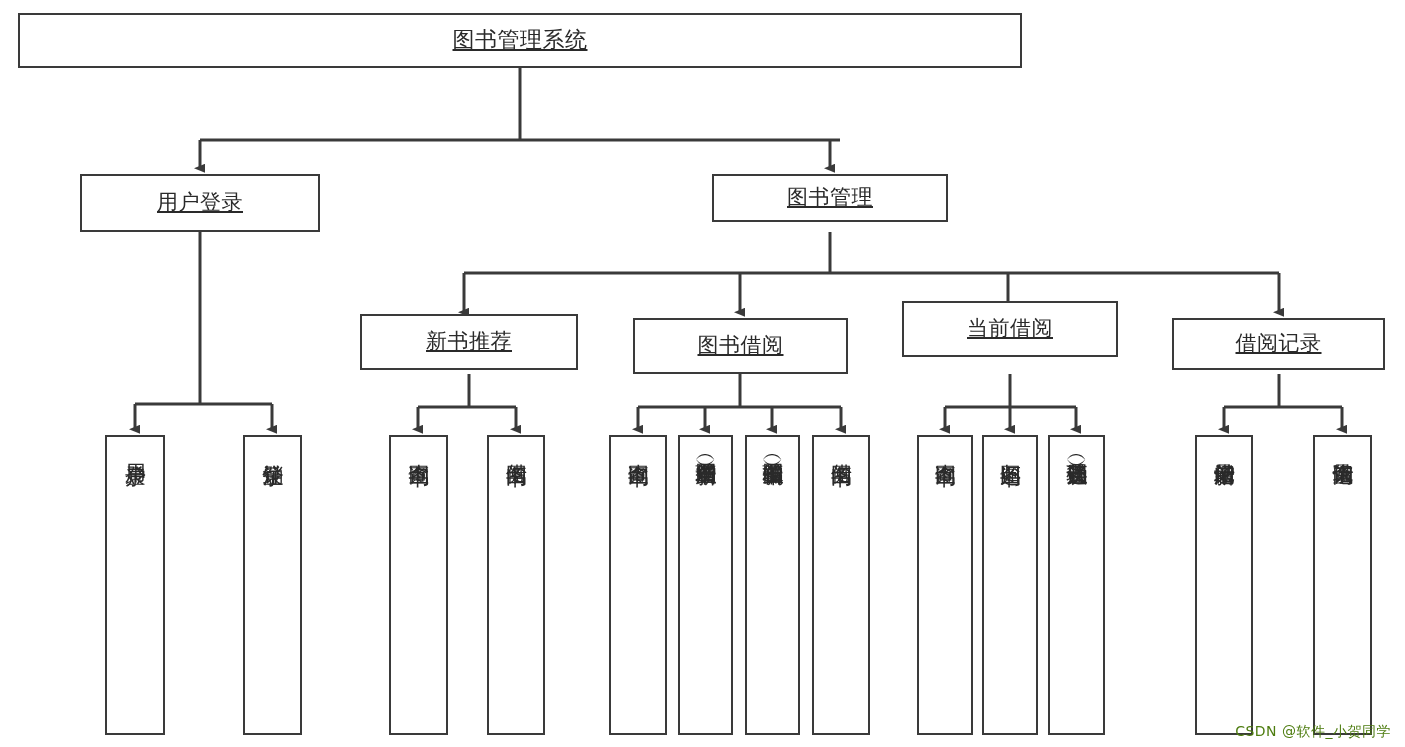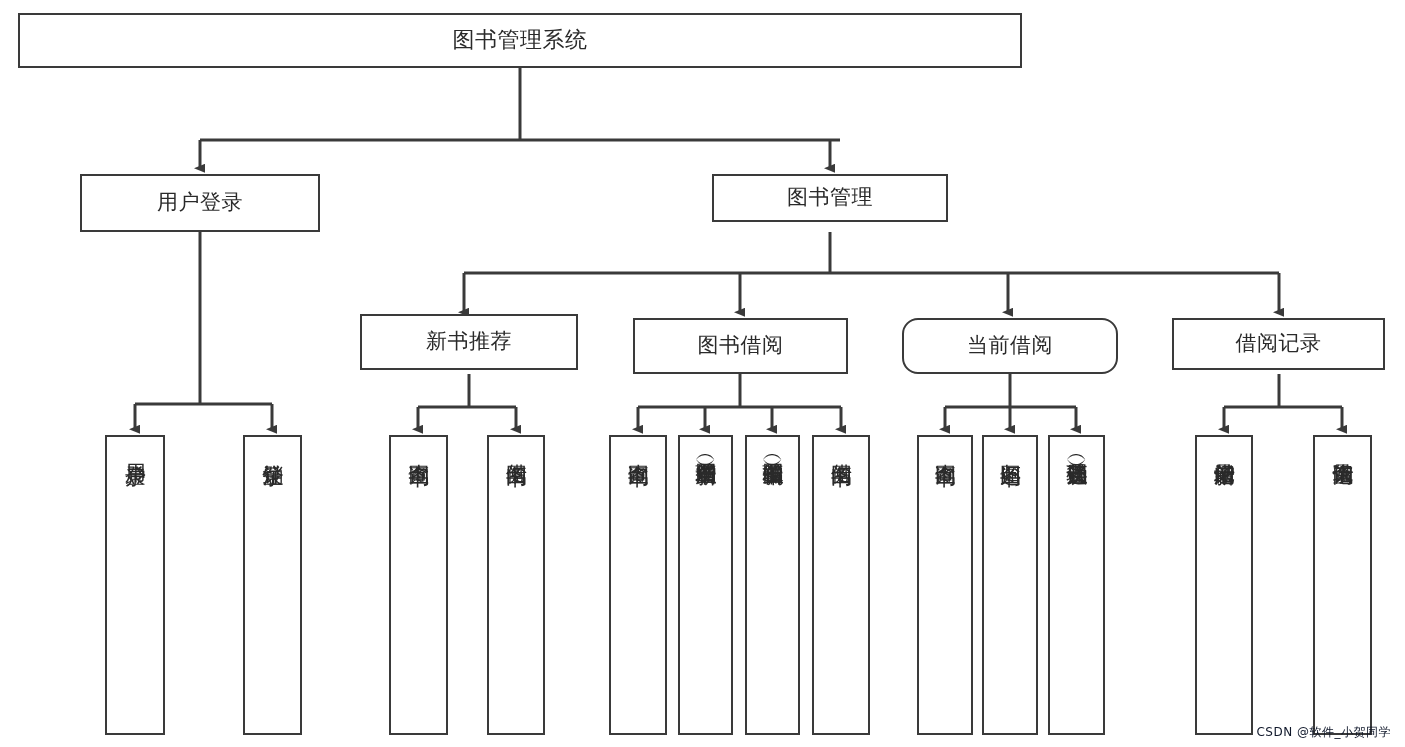--- a/index.html
+++ b/index.html
@@ -33,20 +33,21 @@
     display: flex;
     align-items: center;
     justify-content: center;
     color: #2a2a2a;
   }
   .node.horiz .label {
     font-size: 21px;
     line-height: 1.1;
     letter-spacing: 0.5px;
     white-space: nowrap;
+    text-decoration: underline;
   }
   .node.vert {
     align-items: flex-start;
     justify-content: center;
     padding-top: 10px;
   }
   .node.vert .label {
     writing-mode: vertical-rl;
     text-orientation: upright;
     font-size: 21px;
@@ -57,22 +58,22 @@
   .node.vert.tall .label {
     letter-spacing: 0px;
   }
   .node.root .label {
     font-size: 22px;
   }
   #watermark {
     position: absolute;
     right: 14px;
     bottom: 6px;
-    font-size: 12px;
-    color: #0f172a;
+    font-size: 14px;
+    color: #4d7c0f;
     letter-spacing: 0.5px;
     white-space: nowrap;
   }
 </style>
 </head>
 <body>
 
 <div id="canvas">
 
   <svg id="wires" viewBox="0 0 1405 747">
@@ -135,21 +136,21 @@
   <div class="node horiz" style="left:712px;top:174px;width:236px;height:48px;">
     <span class="label">图书管理</span>
   </div>
 
   <div class="node horiz" style="left:360px;top:314px;width:218px;height:56px;">
     <span class="label">新书推荐</span>
   </div>
   <div class="node horiz" style="left:633px;top:318px;width:215px;height:56px;align-items:center;">
     <span class="label">图书借阅</span>
   </div>
-  <div class="node horiz" style="left:902px;top:318px;width:216px;height:56px;border-radius:16px;">
+  <div class="node horiz" style="left:902px;top:301px;width:216px;height:56px;">
     <span class="label">当前借阅</span>
   </div>
   <div class="node horiz" style="left:1172px;top:318px;width:213px;height:52px;justify-content:center;">
     <span class="label">借阅记录</span>
   </div>
 
   <div class="node vert" style="left:105px;top:435px;width:60px;height:300px;">
     <span class="label">用户登录</span>
   </div>
   <div class="node vert" style="left:243px;top:435px;width:59px;height:300px;">

